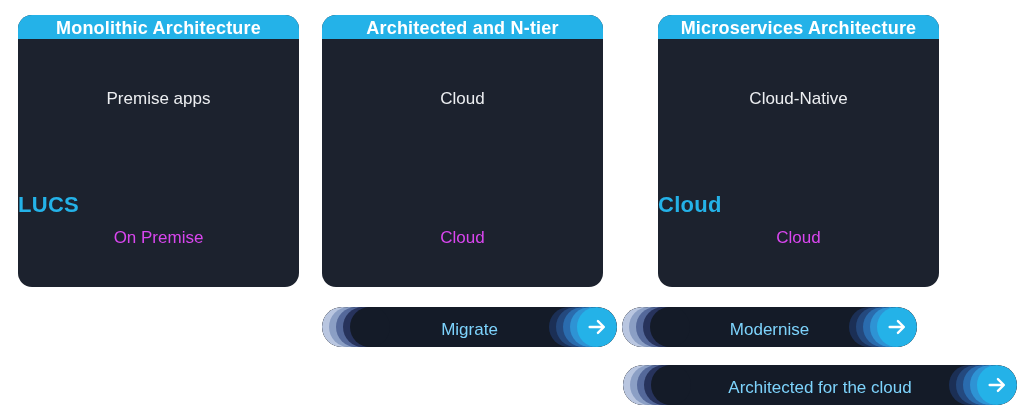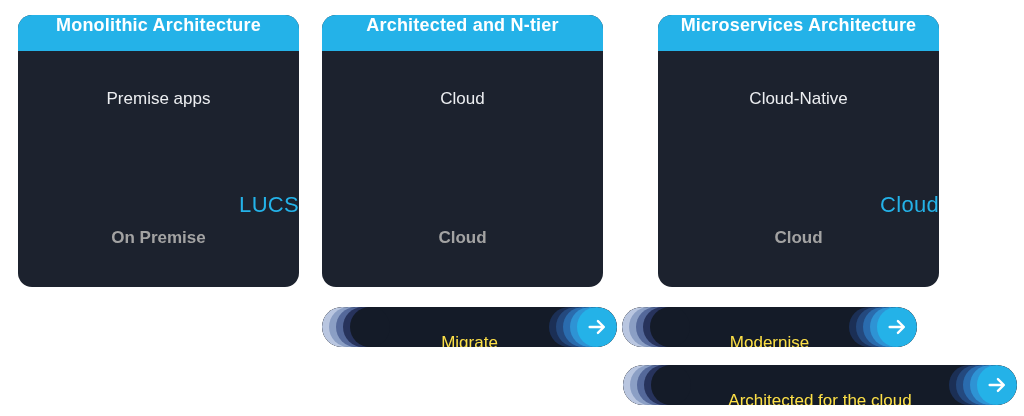--- a/index.html
+++ b/index.html
@@ -4,39 +4,39 @@
 <style>
   html,body{margin:0;padding:0;background:#ffffff;font-family:"Liberation Sans",sans-serif;}
   .canvas{position:relative;width:1024px;height:416px;background:#ffffff;overflow:hidden;}
 
   
   .card{position:absolute;top:15px;width:281px;height:272px;border-radius:14px;
         background:var(--color-card_bg,#1c222e);overflow:hidden;}
   .card1{left:18px;}
   .card2{left:322px;}
   .card3{left:624px;margin-left:34px;}
-  .card-header{position:absolute;top:0;left:0;right:0;height:36px;
-        background:var(--color-cyan,#24b2e8);display:flex;align-items:flex-start;justify-content:center;}
+  .card-header{position:absolute;top:0;left:0;right:0;height:24px;
+        background:var(--color-cyan,#24b2e8);display:flex;align-items:flex-end;justify-content:center;}
   .card-header span{color:#ffffff;font-weight:bold;font-size:18px;letter-spacing:.2px;}
   .card-body{position:absolute;top:40px;left:0;right:0;bottom:0;}
   .card-lines{position:absolute;top:27px;left:0;right:0;text-align:center;}
   .card-lines .line{color:#eceef1;font-size:17px;line-height:33px;}
-  .product{position:absolute;top:137px;left:0;right:0;text-align:right;
-        color:var(--color-cyan,#24b2e8);font-size:22px;font-weight:normal;letter-spacing:.3px;}
+  .product{position:absolute;top:137px;left:0;right:0;text-align:left;
+        color:var(--color-cyan,#24b2e8);font-size:22px;font-weight:bold;letter-spacing:.3px;}
   .platform{position:absolute;top:173px;left:0;right:0;text-align:center;
-        color:#a3a3a3;font-size:17px;font-weight:bold;}
+        color:#d946ef;font-size:17px;font-weight:normal;}
 
   
   .pill{position:absolute;height:40px;border-radius:20px;background:var(--color-pill_bg,#141b28);
         overflow:hidden;cursor:pointer;}
   .pill-migrate{left:322px;top:307px;width:295px;}
   .pill-modernise{left:622px;top:307px;width:295px;}
   .pill-architected{left:623px;top:365px;width:394px;}
-  .pill-label{position:absolute;left:0;right:0;top:16px;height:40px;line-height:40px;
-        text-align:center;color:#fde047;font-size:17px;z-index:10;}
+  .pill-label{position:absolute;left:0;right:0;top:3px;height:40px;line-height:40px;
+        text-align:center;color:#7dd3fc;font-size:17px;z-index:10;}
   .trail{position:absolute;top:0;width:40px;height:40px;border-radius:50%;}
   .l1{left:0;   z-index:1;background:#b9c6e0;}
   .l2{left:7px; z-index:2;background:#8b9fc5;}
   .l3{left:14px;z-index:3;background:#54689a;}
   .l4{left:21px;z-index:4;background:#27335c;}
   .l5{left:28px;z-index:5;background:var(--color-pill_bg,#141b28);}
   .r4{right:28px;z-index:2;background:#1b2f55;}
   .r3{right:21px;z-index:3;background:#24497e;}
   .r2{right:14px;z-index:4;background:#2a6cae;}
   .r1{right:7px; z-index:5;background:#2e93d4;}

